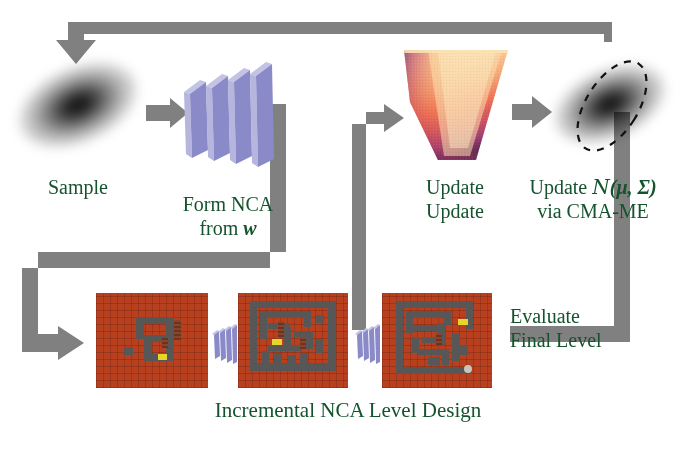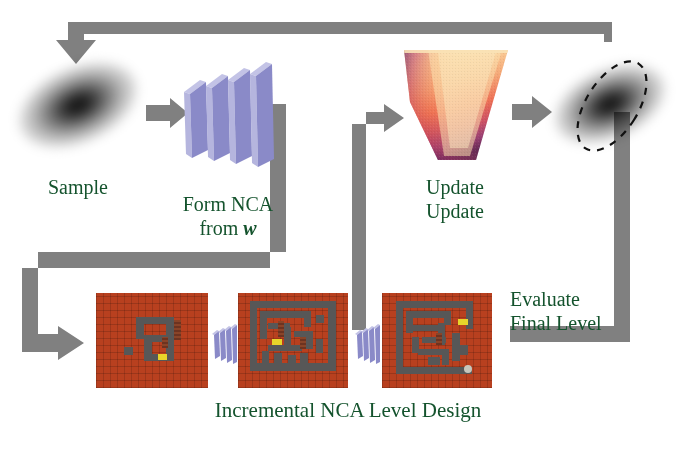--- a/index.html
+++ b/index.html
@@ -166,22 +166,29 @@
       <span>from</span>
       <span class="bi">w</span>
     </span>
   </div>
 
   <div class="lbl" style="left:392px;top:176px;width:126px;">
     <span>Update</span>
     <span class="l2">Update</span>
   </div>
 
-
-  <div class="lbl" style="left:510px;top:288px;width:122px;text-align:left;">
+  <div class="lbl" style="left:510px;top:176px;width:166px;">
+    <span>
+      <span>Update</span>
+      <span class="cal">N</span><span class="bi">(μ, Σ)</span>
+    </span>
+    <span class="l2">via CMA-ME</span>
+  </div>
+
+  <div class="lbl" style="left:510px;top:305px;width:122px;text-align:left;">
     <span>Evaluate</span>
     <span class="l2">Final Level</span>
   </div>
 
   <div class="level" style="left:96px;top:293px;width:112px;height:95px;">
     <div class="cells">
       <div class="cell" style="left:40px;top:24px;width:32px;height:7px;"></div>
       <div class="cell" style="left:40px;top:24px;width:8px;height:22px;"></div>
       <div class="cell" style="left:70px;top:24px;width:8px;height:44px;"></div>
       <div class="cell" style="left:48px;top:42px;width:30px;height:7px;"></div>

